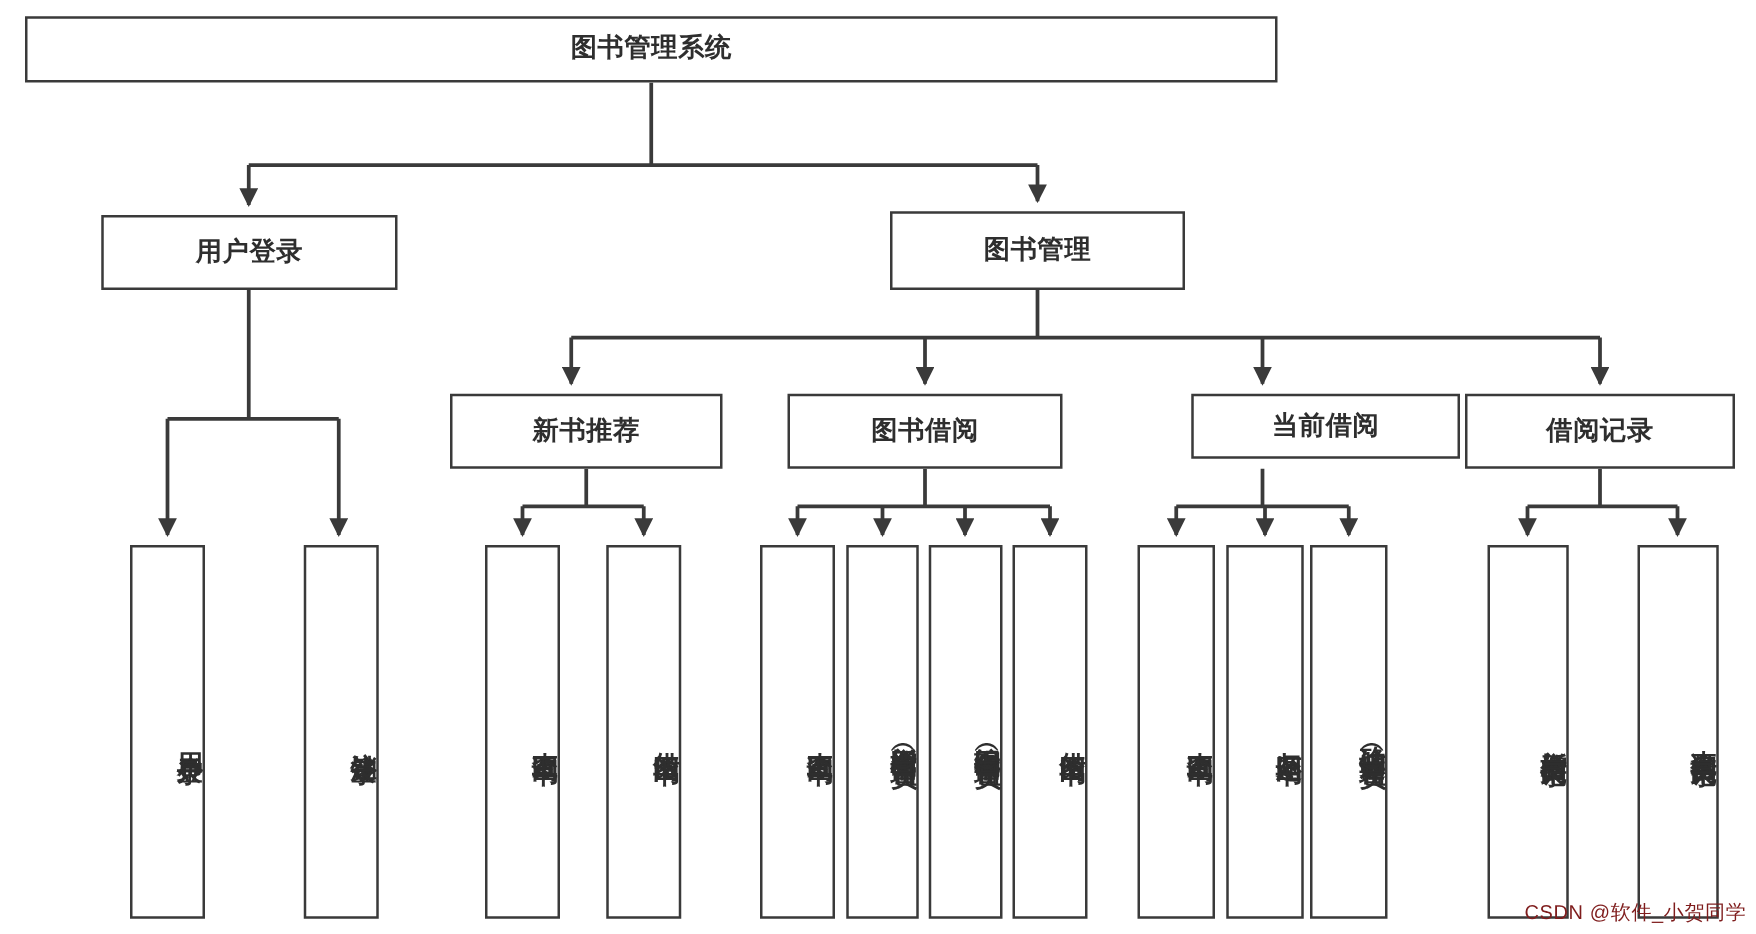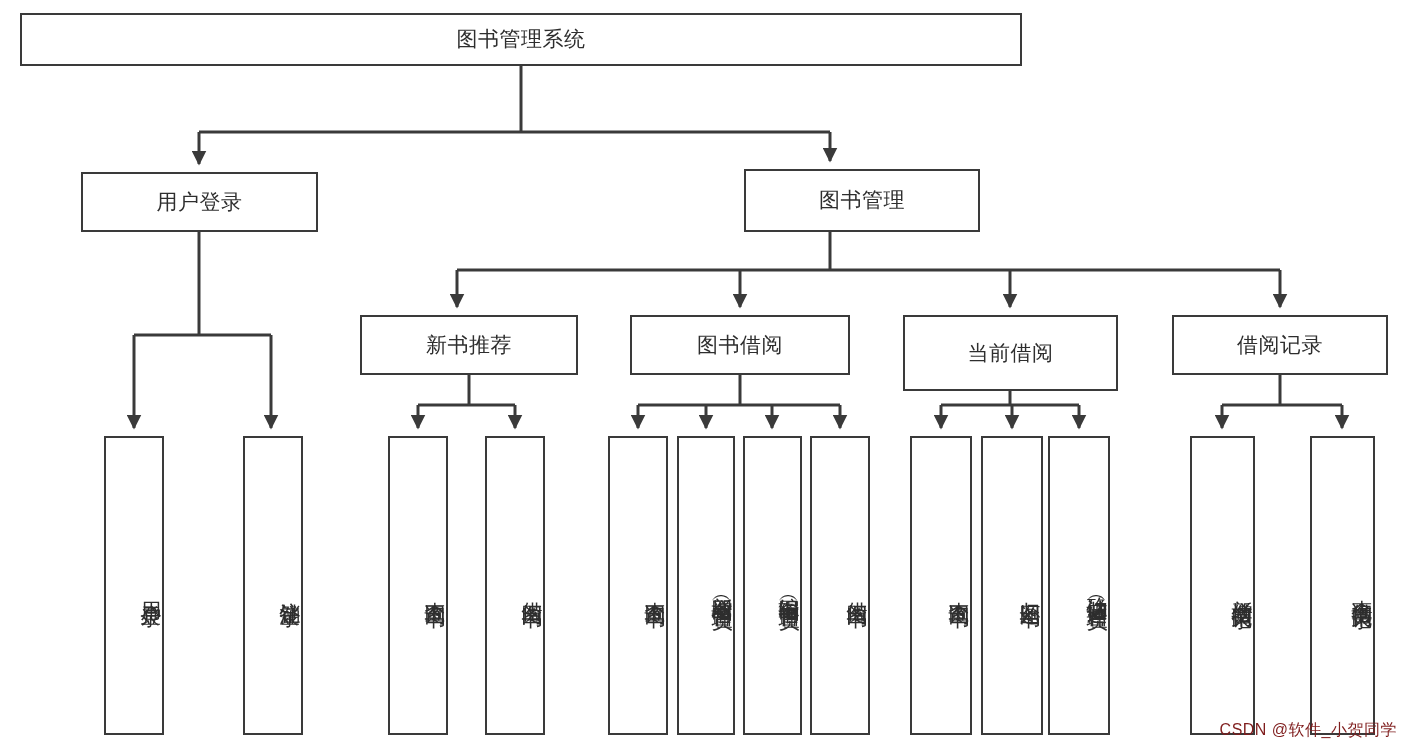--- a/index.html
+++ b/index.html
@@ -27,20 +27,21 @@
   .node {
     position: absolute;
     box-sizing: border-box;
     border: 2px solid #3a3a3a;
     background: #ffffff;
     display: flex;
     align-items: center;
     justify-content: center;
     color: #2e2e2e;
     line-height: 1.08;
+    font-weight: bold;
   }
   .node.horiz {
     font-size: 21px;
     letter-spacing: 0.5px;
     text-align: center;
   }
   .node.vert {
     writing-mode: vertical-rl;
     text-orientation: upright;
     font-size: 21px;
@@ -120,33 +121,33 @@
   </svg>
 
   <div class="node horiz" style="left:20px; top:13px; width:1002px; height:53px;">
     <span class="node-label">图书管理系统</span>
   </div>
 
   <div class="node horiz" style="left:81px; top:172px; width:237px; height:60px;">
     <span class="node-label">用户登录</span>
   </div>
 
-  <div class="node horiz" style="left:712px; top:169px; width:236px; height:63px;margin-left:32px;">
+  <div class="node horiz" style="left:712px; top:169px; width:236px; height:63px;">
     <span class="node-label">图书管理</span>
   </div>
 
   <div class="node horiz" style="left:630px; top:315px; width:220px; height:60px;">
     <span class="node-label">图书借阅</span>
   </div>
 
   <div class="node horiz" style="left:360px; top:315px; width:218px; height:60px;">
     <span class="node-label">新书推荐</span>
   </div>
 
-  <div class="node horiz" style="left:903px; top:315px; width:215px; height:76px;">
+  <div class="node horiz" style="left:953px; top:315px; width:215px; height:52px;">
     <span class="node-label">当前借阅</span>
   </div>
 
   <div class="node horiz" style="left:1172px; top:315px; width:216px; height:60px;text-align:center;">
     <span class="node-label">借阅记录</span>
   </div>
 
   <div class="node vert" style="left:104px; top:436px; width:60px; height:299px;">
     <span class="node-label">用户登录</span>
   </div>

